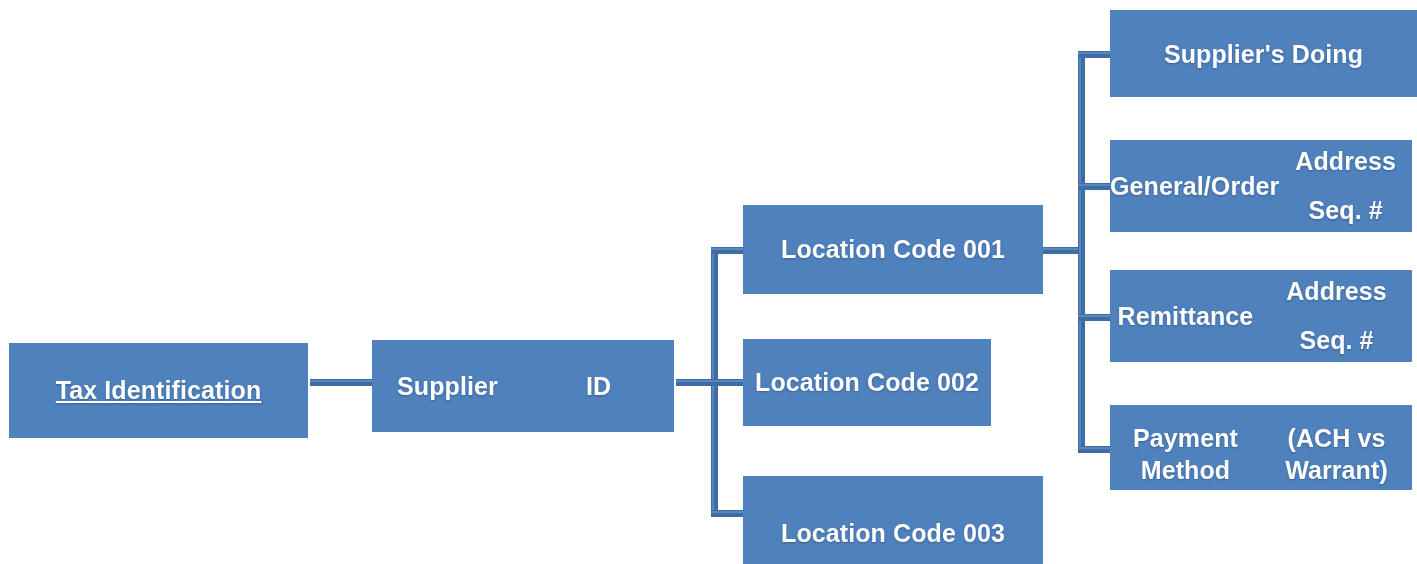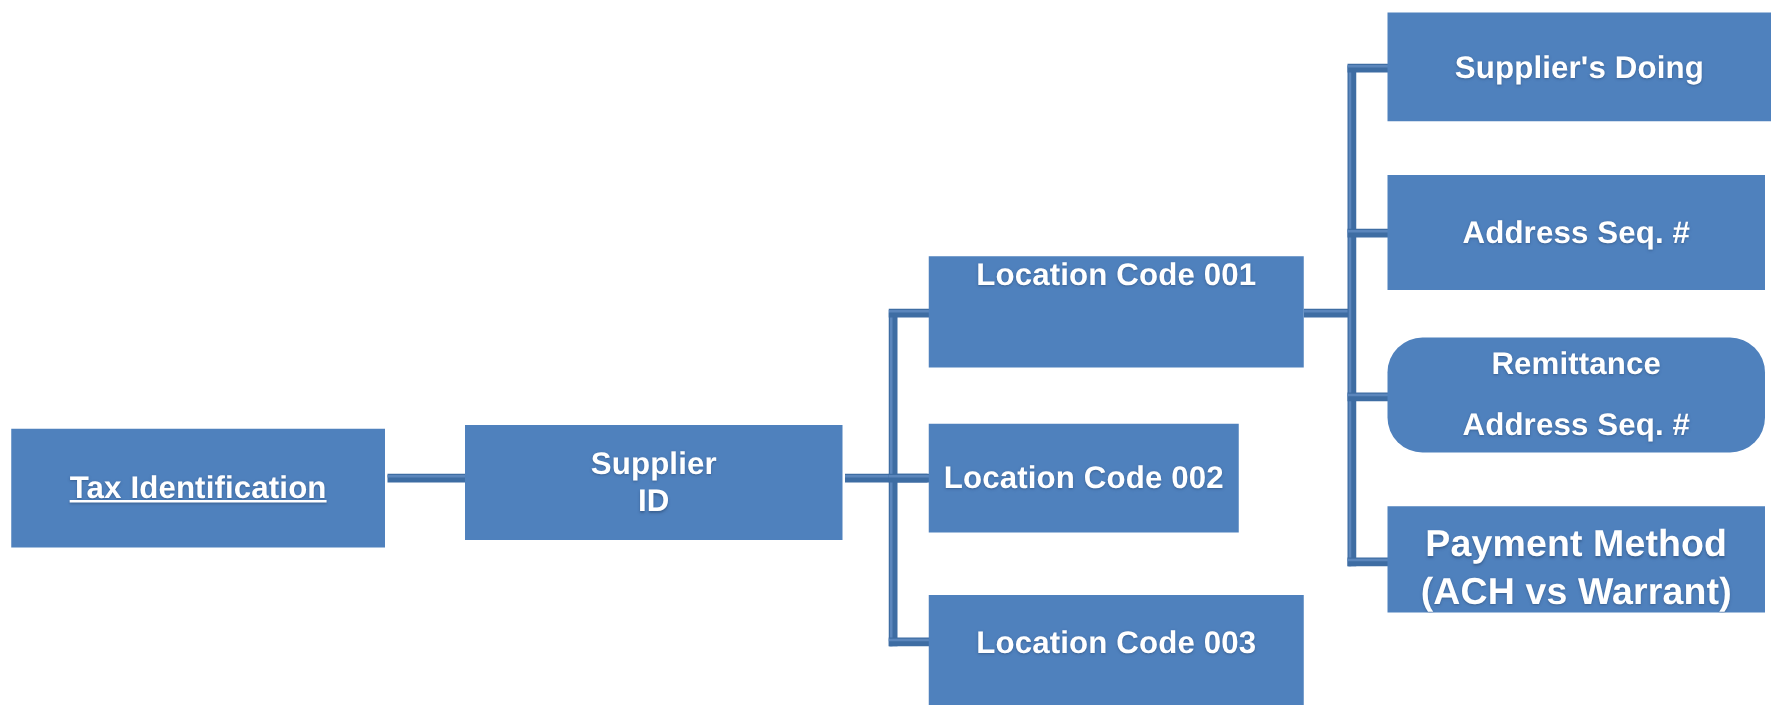--- a/index.html
+++ b/index.html
@@ -14,42 +14,42 @@
     background:#ffffff;
     overflow:hidden;
   }
   .node{
     position:absolute;
     background:#4F81BD;
     color:#ffffff;
     font-weight:bold;
     text-align:center;
     display:flex;
-    flex-direction:column;
+    flex-direction:row;
     justify-content:center;
     align-items:center;
     box-sizing:border-box;
     text-shadow:0 1px 2px rgba(40,70,110,.55);
     line-height:1.22;
     letter-spacing:.1px;
     overflow:hidden;
   }
   .node .ln{display:block;width:100%;}
   
   #node-tin        {left:9px;   top:343px; width:299px; height:95px;  font-size:25px;text-decoration:underline;}
   #node-supplier-id{left:372px; top:340px; width:302px; height:92px;  font-size:25px;}
 
   #node-loc-001 {left:743px; top:205px; width:300px; height:89px; font-size:25px; justify-content:flex-start; }
   #node-loc-002 {left:743px; top:339px; width:248px; height:87px; font-size:25px;}
   #node-loc-003 {left:743px; top:476px; width:300px; height:92px; font-size:25px; justify-content:flex-start; padding-top:23px;}
 
   #node-dba     {left:1110px; top:10px;  width:307px; height:87px; font-size:25px; line-height:1.28;}
   #node-genaddr {left:1110px; top:140px; width:302px; height:92px; font-size:25px; line-height:1.95;}
-  #node-remit   {left:1110px; top:270px; width:302px; height:92px; font-size:25px; line-height:1.95;border-radius:28px;}
-  #node-payment {left:1110px; top:405px; width:302px; height:85px; font-size:30px; justify-content:flex-start; padding-top:12px; line-height:1.28;}
+  #node-remit   {left:1110px; top:270px; width:302px; height:92px; font-size:25px; line-height:1.95;}
+  #node-payment {left:1110px; top:405px; width:302px; height:85px; font-size:25px; justify-content:flex-start; padding-top:12px; line-height:1.28;}
 
   
   .conn{position:absolute;background:#3E6DA3;}
   .conn.h{height:7px;}
   .conn.v{width:7px;}
   .conn::after{
     content:"";
     position:absolute;
     background:#5B86BC;
   }
@@ -116,20 +116,21 @@
   </div>
   <div class="node" id="node-loc-003">
     <span class="ln">Location Code 003</span>
   </div>
 
   <div class="node" id="node-dba">
     <span class="ln">Supplier's Doing</span>
   </div>
 
   <div class="node" id="node-genaddr">
+    <span class="ln">General/Order</span>
     <span class="ln">Address Seq. #</span>
   </div>
 
   <div class="node" id="node-remit">
     <span class="ln">Remittance</span>
     <span class="ln">Address Seq. #</span>
   </div>
 
   <div class="node" id="node-payment">
     <span class="ln">Payment Method</span>

